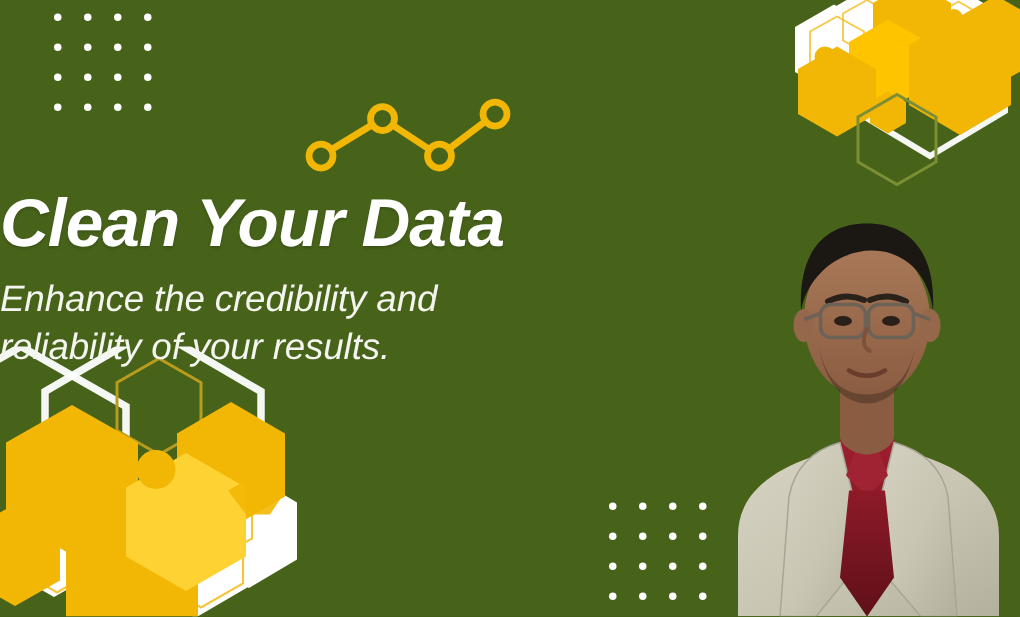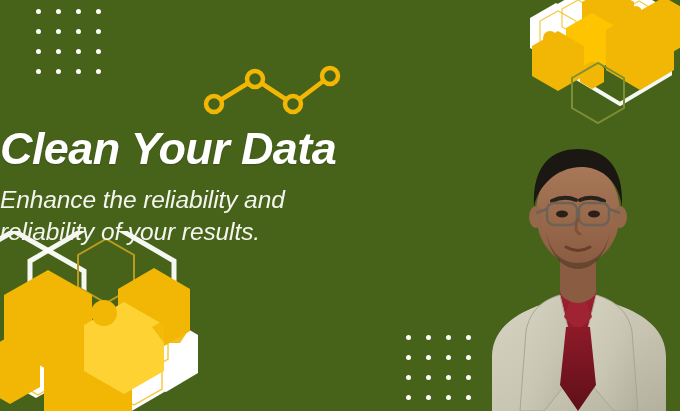--- a/index.html
+++ b/index.html
@@ -192,21 +192,21 @@
         <circle cx="59" cy="23" r="8"></circle>
         <circle cx="97" cy="48" r="8"></circle>
         <circle cx="134" cy="20" r="8"></circle>
       </g>
     </svg>
   </div>
 
   <div class="text-block">
     <div id="page-title">Clean Your Data</div>
     <div id="page-subtitle">
-      <span class="sub-line">Enhance the reliability and</span>
+      <span class="sub-line">Enhance the credibility and</span>
       <span class="sub-line">reliability of your results.</span>
     </div>
   </div>
 
   <div id="portrait">
     <svg width="208" height="276" viewBox="0 0 208 276" xmlns="http://www.w3.org/2000/svg">
       <defs>
         <linearGradient id="jacketG" x1="0" y1="0" x2="1" y2="1">
           <stop offset="0%" stop-color="#d7d3c2"></stop>
           <stop offset="55%" stop-color="#c9c5b3"></stop>

